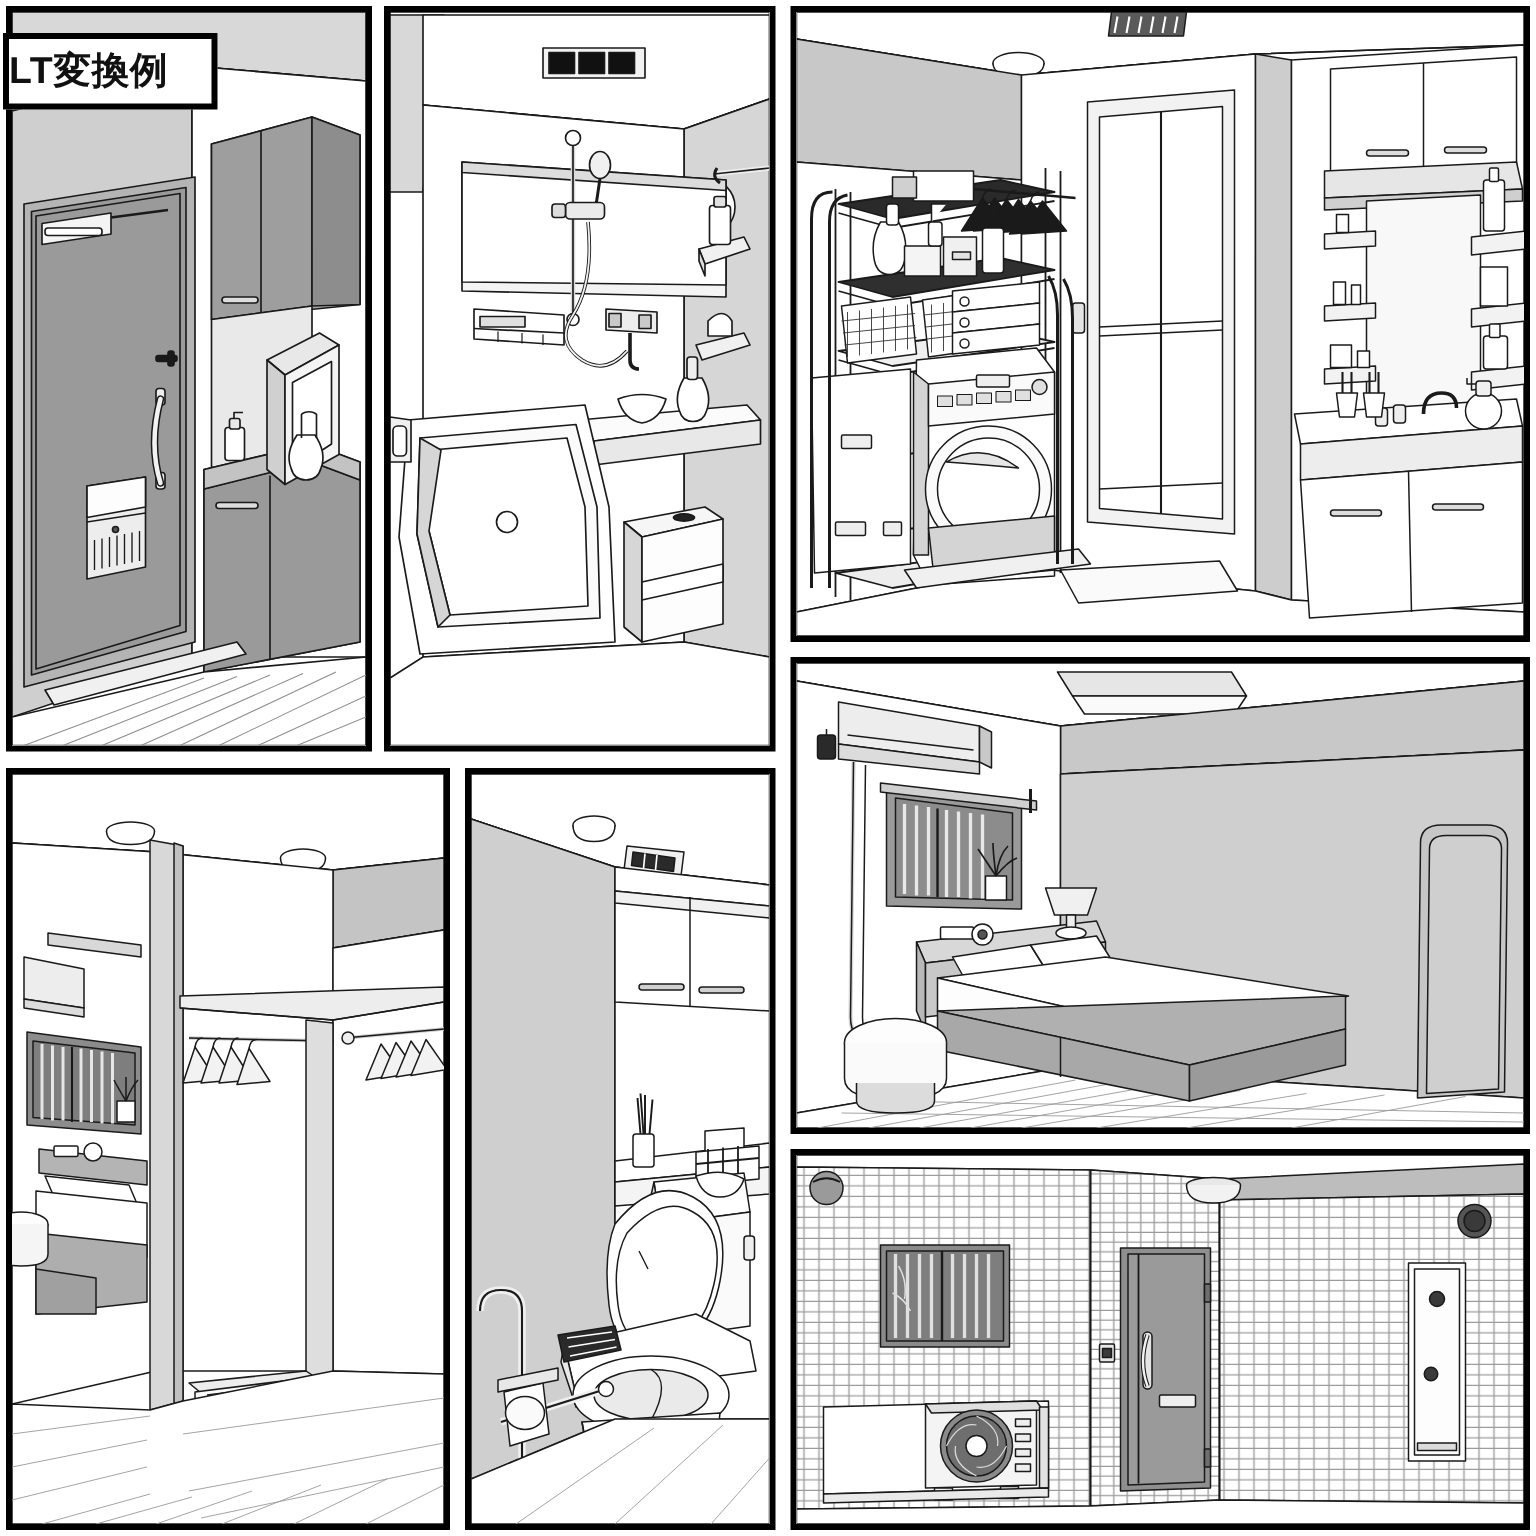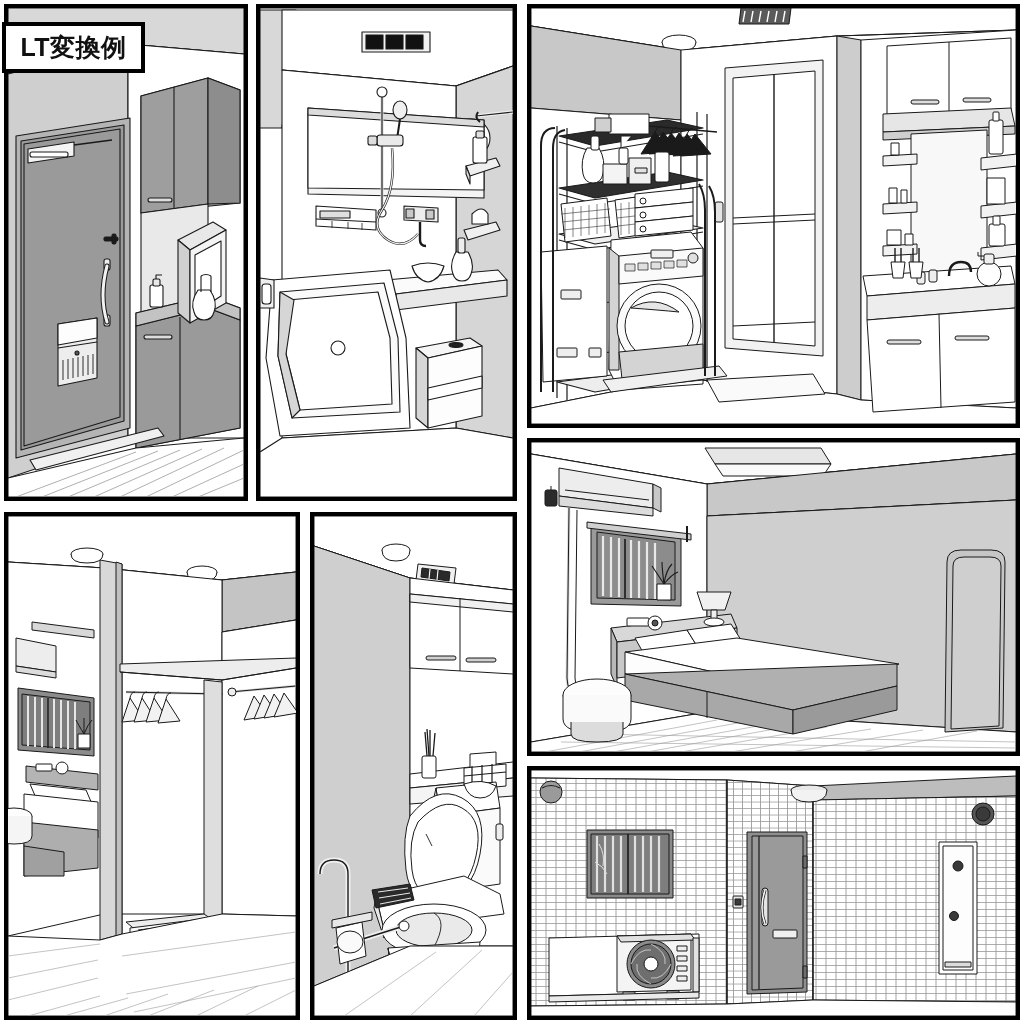--- a/index.html
+++ b/index.html
@@ -9,21 +9,21 @@
   #sheet{position:relative;width:1024px;height:1024px;background:#ffffff;}
 
   .panel{position:absolute;box-sizing:border-box;border:4px solid #000;
          background:#ffffff;overflow:hidden;}
   .inner{position:absolute;inset:0;overflow:hidden;background:#fff;}
   svg.scene{position:absolute;inset:0;width:100%;height:100%;display:block;}
 
   
   #caption{position:absolute;left:2px;top:22px;width:143px;height:51px;
            box-sizing:border-box;border:4px solid #000;background:#ffffff;
-           display:flex;align-items:center;justify-content:center;z-index:40;}
+           display:flex;align-items:center;z-index:40;}
   #caption span{font-size:25px;font-weight:bold;color:#111;letter-spacing:.5px;
                 line-height:1;white-space:nowrap;}
 </style>
 </head>
 <body>
 
 <div id="sheet" style="background: rgb(255, 255, 255);">
 
   <div class="panel" id="p1" title="Entrance / Genkan" style="left: 4px; top: 4px; width: 244px; height: 497px;">
     <div class="inner">

